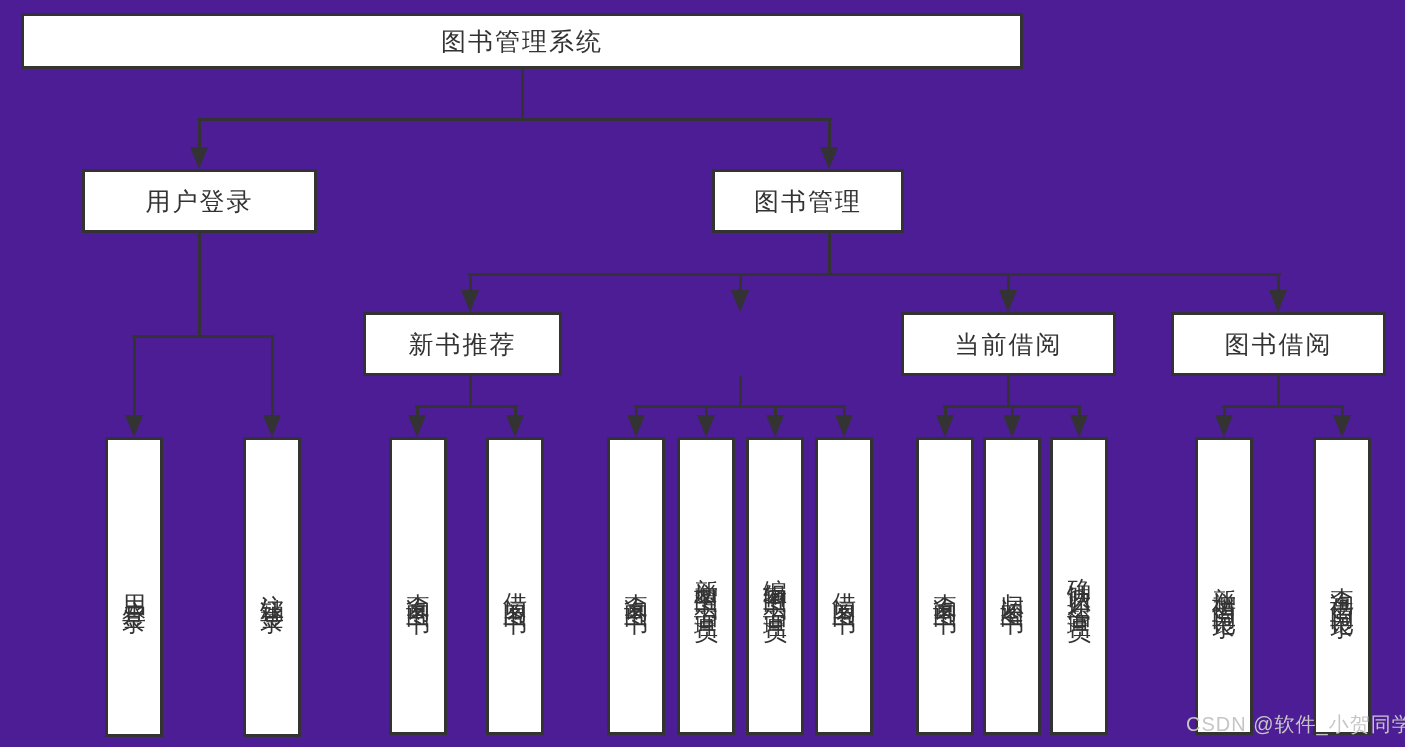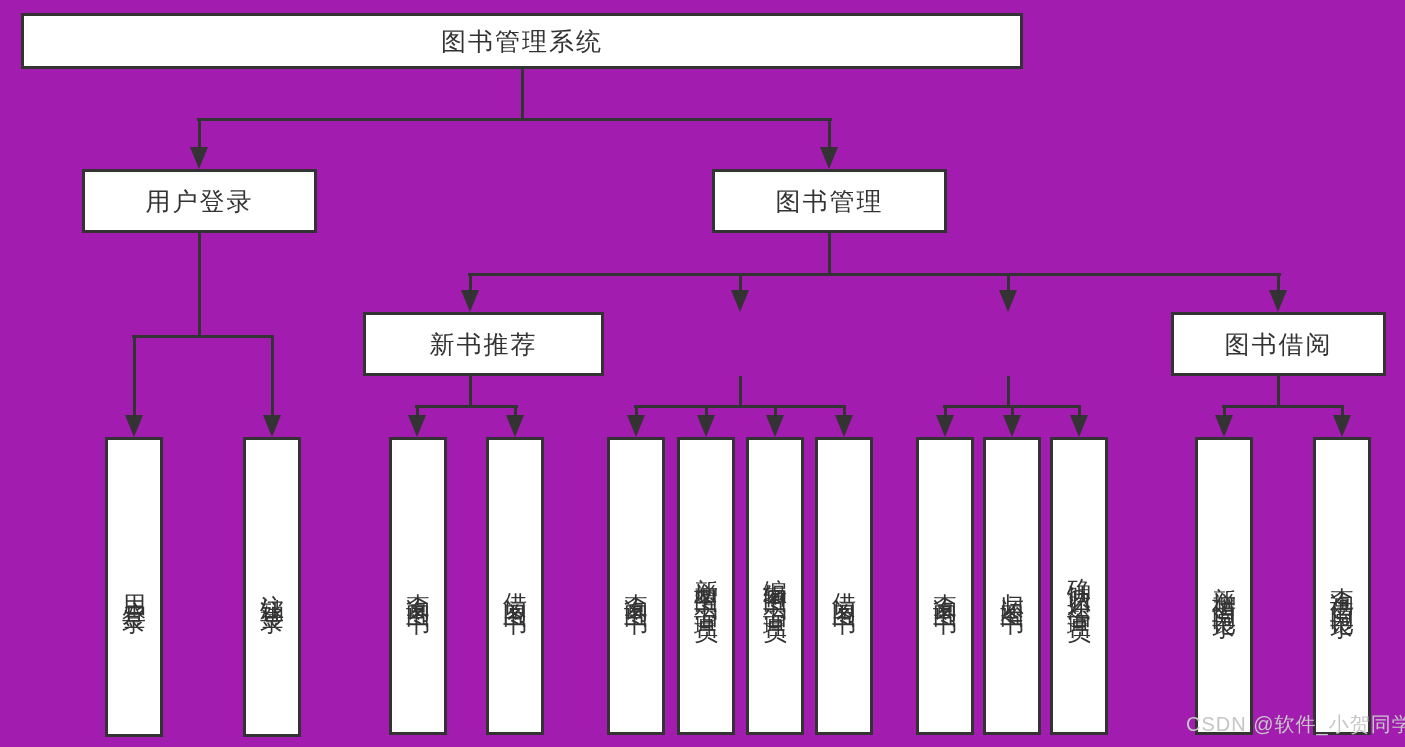--- a/index.html
+++ b/index.html
@@ -1,20 +1,20 @@
 <!DOCTYPE html>
 <html><head>
 <meta charset="utf-8">
 <style>
   * { margin:0; padding:0; box-sizing:border-box; }
   html,body { background:#ffffff; }
   body { font-family:"Liberation Sans", sans-serif; }
   .canvas {
     position:relative; width:1405px; height:747px;
-    background:#a21caf; overflow:hidden;
+    background:#4c1d95; overflow:hidden;
   }
   .box {
     position:absolute; background:#ffffff;
     border:3px solid #333333; color:#333333;
     display:flex; align-items:center; justify-content:center;
   }
   .hbox { font-size:25px; letter-spacing:2px; white-space:nowrap; }
   .vbox .vlabel {
     writing-mode:vertical-rl; text-orientation:mixed;
     font-size:24px; letter-spacing:6px; line-height:1; color:#333333;
@@ -44,21 +44,21 @@
   <div class="vline" style="left:521px; top:69px; height:51px;"></div>
   <div class="hline" style="left:197px; top:118px; width:635px;"></div>
   <div class="vline" style="left:198px; top:118px; height:31px;"></div>
   <div class="arrowhead" style="left:190px; top:147px;"></div>
   <div class="vline" style="left:828px; top:118px; height:31px;"></div>
   <div class="arrowhead" style="left:820px; top:147px;"></div>
 
   <div class="box hbox" style="left:82px; top:169px; width:235px; height:64px;">
     <span>用户登录</span>
   </div>
-  <div class="box hbox" style="left:712px; top:169px; width:235px; height:64px;">
+  <div class="box hbox" style="left:712px; top:169px; width:192px; height:64px;">
     <span>图书管理</span>
   </div>
 
   <div class="vline" style="left:198px; top:233px; height:104px;"></div>
   <div class="hline" style="left:132px; top:335px; width:142px;"></div>
   <div class="vline" style="left:133px; top:335px; height:82px;"></div>
   <div class="arrowhead" style="left:125px; top:415px;"></div>
   <div class="vline" style="left:271px; top:335px; height:82px;"></div>
   <div class="arrowhead" style="left:263px; top:415px;"></div>
 
@@ -73,22 +73,25 @@
   <div class="hline" style="left:468px; top:273px; width:813px;"></div>
   <div class="vline" style="left:469px; top:273px; height:21px;"></div>
   <div class="arrowhead" style="left:461px; top:290px;"></div>
   <div class="vline" style="left:739px; top:273px; height:21px;"></div>
   <div class="arrowhead" style="left:731px; top:290px;"></div>
   <div class="vline" style="left:1007px; top:273px; height:21px;"></div>
   <div class="arrowhead" style="left:999px; top:290px;"></div>
   <div class="vline" style="left:1277px; top:273px; height:21px;"></div>
   <div class="arrowhead" style="left:1269px; top:290px;"></div>
 
-  <div class="box hbox" style="left:363px; top:312px; width:241px; height:64px;">
+  <div class="box hbox" style="left:363px; top:312px; width:199px; height:64px;">
     <span>新书推荐</span>
+  </div>
+  <div class="box hbox" style="left:901px; top:312px; width:215px; height:64px;">
+    <span>当前借阅</span>
   </div>
   <div class="box hbox" style="left:1171px; top:312px; width:215px; height:64px;">
     <span>图书借阅</span>
   </div>
 
   <div class="vline" style="left:469px; top:376px; height:31px;"></div>
   <div class="hline" style="left:415px; top:405px; width:103px;"></div>
   <div class="vline" style="left:416px; top:405px; height:14px;"></div>
   <div class="arrowhead" style="left:408px; top:415px;"></div>
   <div class="vline" style="left:514px; top:405px; height:14px;"></div>

